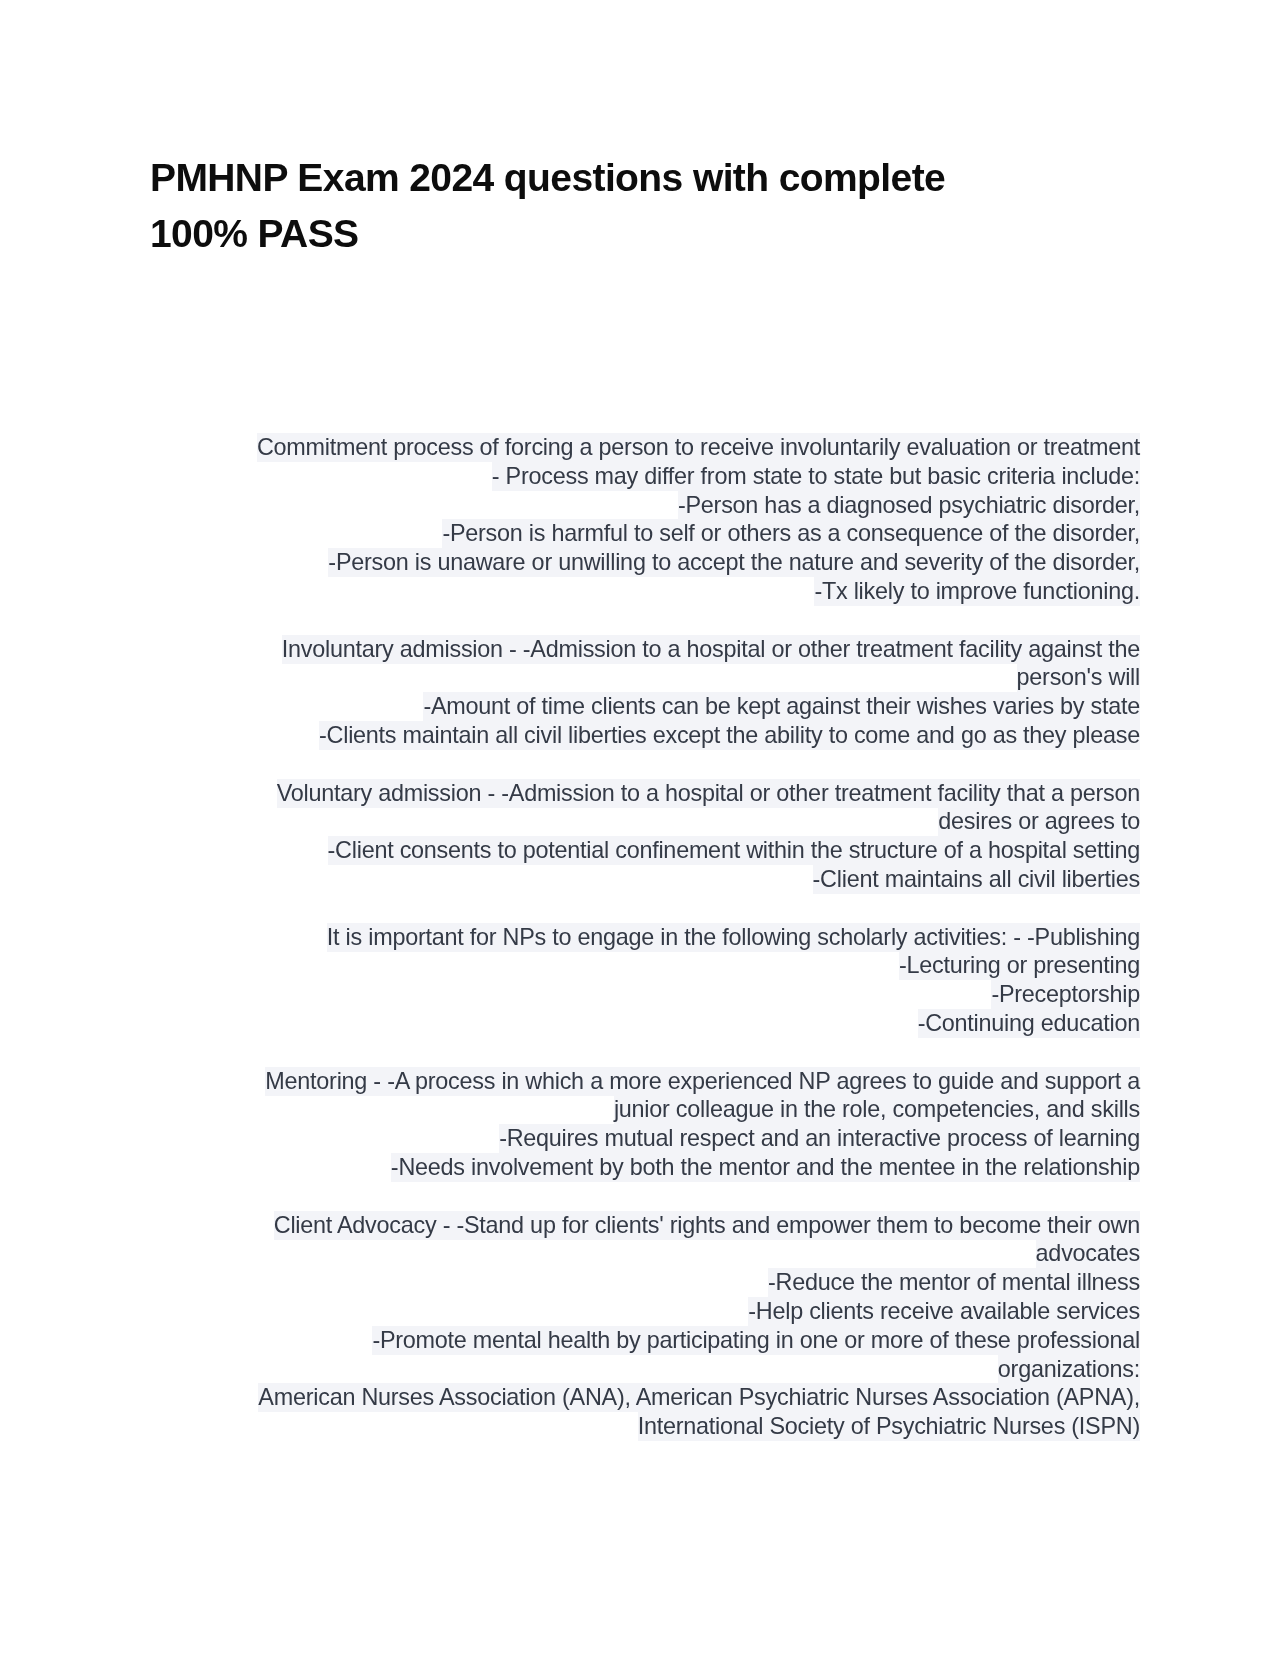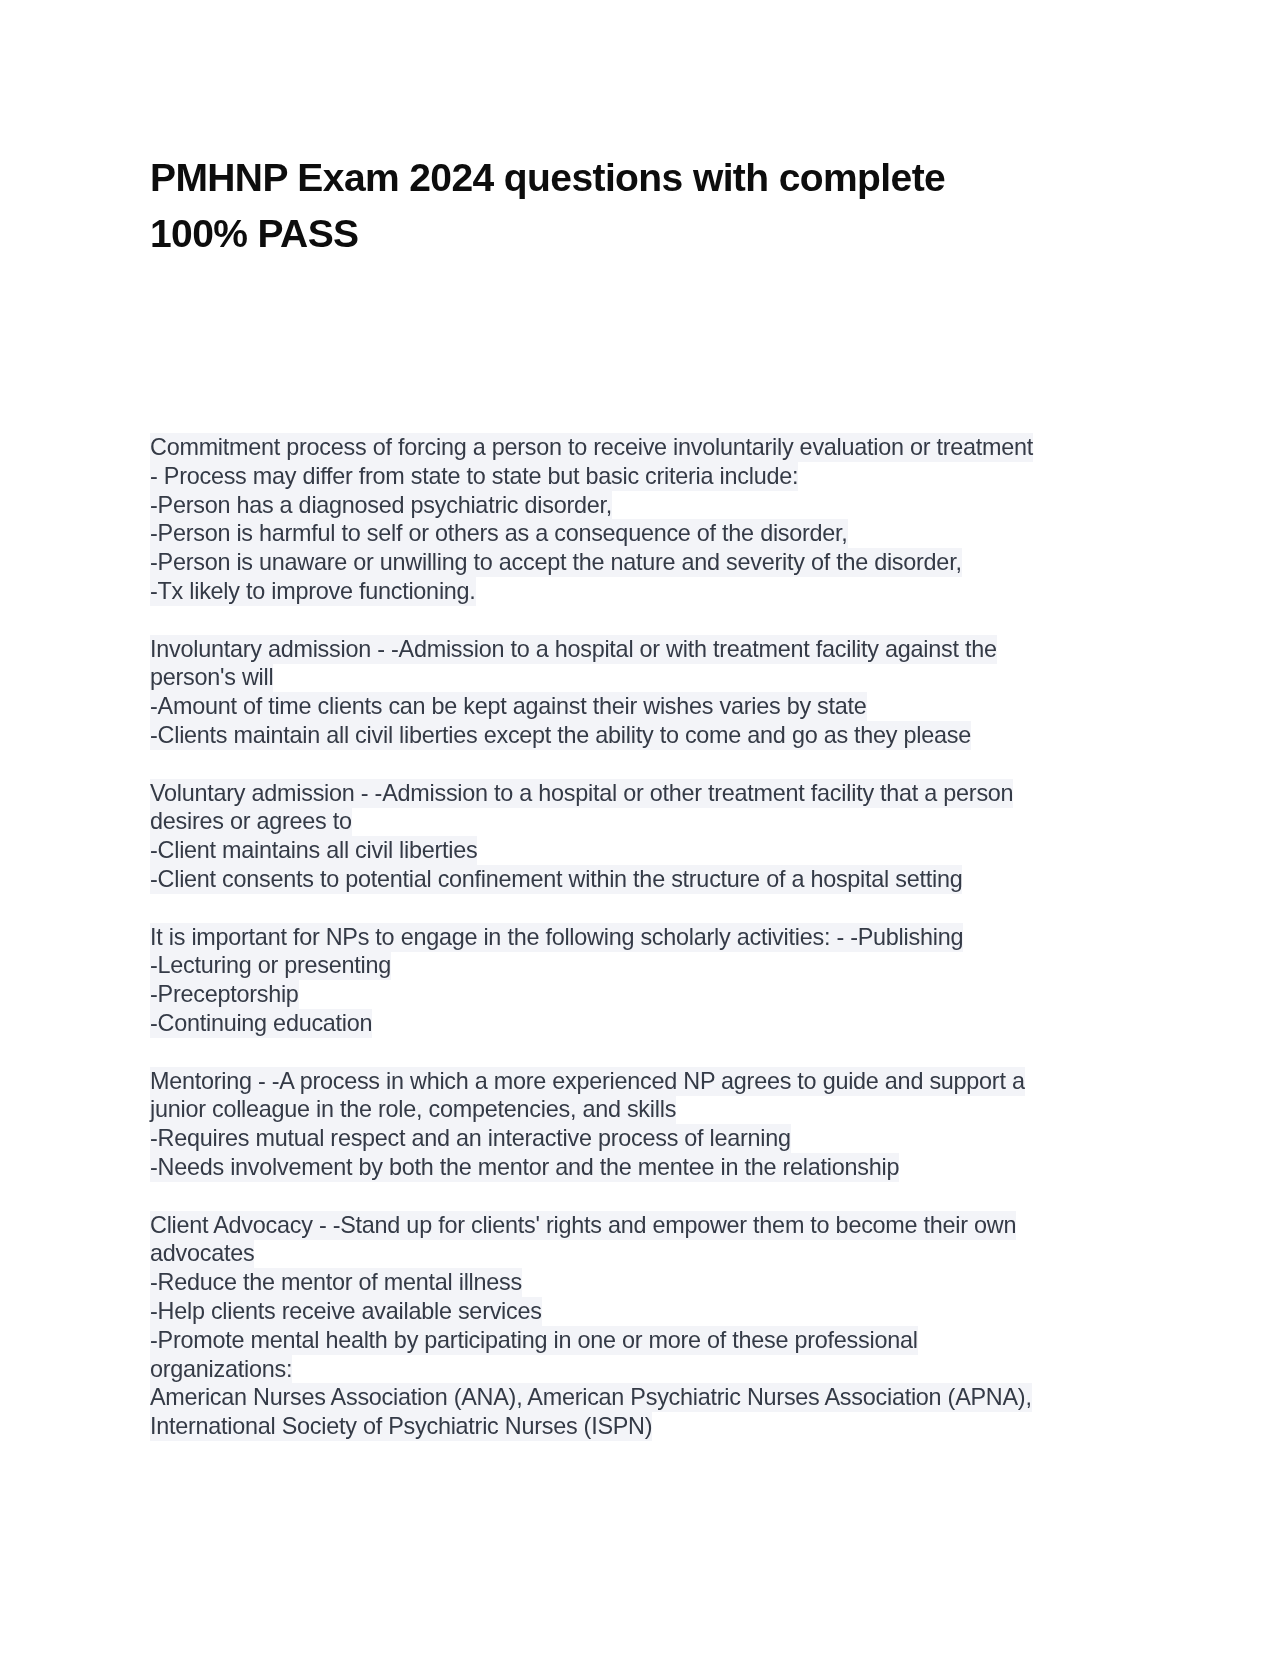--- a/index.html
+++ b/index.html
@@ -40,20 +40,21 @@
     }
     .doc-body {
       position: absolute;
       left: 150px;
       top: 433px;
       width: 990px;
       font-family: "Liberation Sans", sans-serif;
       font-size: 23.4px;
       line-height: 28.8px;
       color: #343a46;
+      text-align: right;
     }
     .block {
       margin: 0 0 28.8px 0;
     }
     .line {
       display: block;
       height: 28.8px;
       white-space: nowrap;
     }
     .line .hl {
@@ -77,31 +78,31 @@
     <div class="block">
       <span class="line"><span class="hl">Commitment process of forcing a person to receive involuntarily evaluation or treatment</span></span>
       <span class="line"><span class="hl">- Process may differ from state to state but basic criteria include:</span></span>
       <span class="line"><span class="hl">-Person has a diagnosed psychiatric disorder,</span></span>
       <span class="line"><span class="hl">-Person is harmful to self or others as a consequence of the disorder,</span></span>
       <span class="line"><span class="hl">-Person is unaware or unwilling to accept the nature and severity of the disorder,</span></span>
       <span class="line"><span class="hl">-Tx likely to improve functioning.</span></span>
     </div>
 
     <div class="block">
-      <span class="line"><span class="hl">Involuntary admission - -Admission to a hospital or with treatment facility against the</span></span>
+      <span class="line"><span class="hl">Involuntary admission - -Admission to a hospital or other treatment facility against the</span></span>
       <span class="line"><span class="hl">person's will</span></span>
       <span class="line"><span class="hl">-Amount of time clients can be kept against their wishes varies by state</span></span>
       <span class="line"><span class="hl">-Clients maintain all civil liberties except the ability to come and go as they please</span></span>
     </div>
 
     <div class="block">
       <span class="line"><span class="hl">Voluntary admission - -Admission to a hospital or other treatment facility that a person</span></span>
       <span class="line"><span class="hl">desires or agrees to</span></span>
+      <span class="line"><span class="hl">-Client consents to potential confinement within the structure of a hospital setting</span></span>
       <span class="line"><span class="hl">-Client maintains all civil liberties</span></span>
-      <span class="line"><span class="hl">-Client consents to potential confinement within the structure of a hospital setting</span></span>
     </div>
 
     <div class="block">
       <span class="line"><span class="hl">It is important for NPs to engage in the following scholarly activities: - -Publishing</span></span>
       <span class="line"><span class="hl">-Lecturing or presenting</span></span>
       <span class="line"><span class="hl">-Preceptorship</span></span>
       <span class="line"><span class="hl">-Continuing education</span></span>
     </div>
 
     <div class="block">

